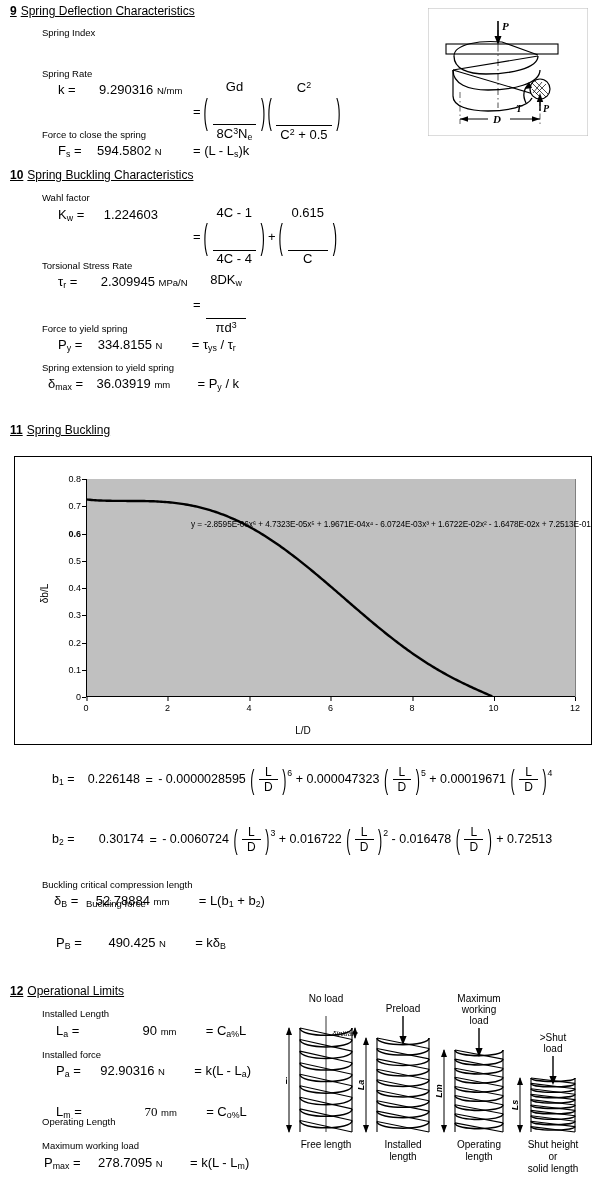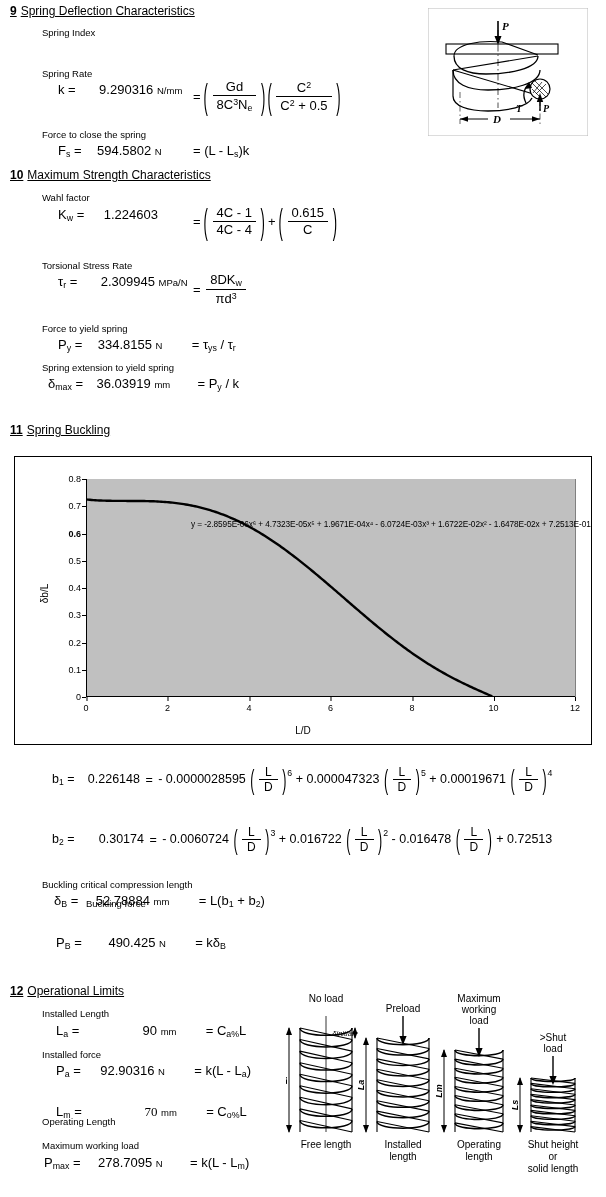--- a/index.html
+++ b/index.html
@@ -48,21 +48,21 @@
 
   
   .formula { position: absolute; white-space: nowrap; font-size: 13px; }
   .frac {
     display: inline-block;
     vertical-align: middle;
     text-align: center;
     line-height: 1.15;
   }
   .frac .num-part { display: block; padding: 0 4px; }
-  .frac .den-part { display: block; padding: 1px 4px 0 4px; border-top: 1.2px solid #000; }
+  .frac .den-part { display: block; padding: 1px 4px 0 4px; border-top: 1.2px solid #000; margin-top: 29px; }
   .paren {
     display: inline-block;
     vertical-align: middle;
     font-size: 1.0em;
     transform: scaleY(2.7);
     transform-origin: center;
     margin: 0 1px;
     font-weight: 300;
   }
   .paren-sm {
@@ -258,21 +258,21 @@
     <line x1="32" y1="84" x2="32" y2="116" stroke="#000" stroke-width="0.6" stroke-dasharray="6,3,1.5,3"></line>
     <line x1="112" y1="92" x2="112" y2="116" stroke="#000" stroke-width="0.6" stroke-dasharray="6,3,1.5,3"></line>
     <line x1="32" y1="111" x2="112" y2="111" stroke="#000" stroke-width="1"></line>
     <polygon points="32,111 40,108.2 40,113.8" fill="#000"></polygon>
     <polygon points="112,111 104,108.2 104,113.8" fill="#000"></polygon>
     <rect x="60" y="104" width="22" height="14" fill="#ffffff"></rect>
     <text x="65" y="115" font-family="Liberation Serif, serif" font-size="11" font-style="italic" font-weight="bold">D</text>
   </svg>
 
   <div class="sec-head" style="left:10px; top:168px;">
-    <span class="num">10</span><span class="ttl">Maximum Strength Characteristics</span>
+    <span class="num">10</span><span class="ttl">Spring Buckling Characteristics</span>
   </div>
 
   <div class="cap" style="left:42px; top:192px;">Wahl factor</div>
   <div class="varline" style="left:58px; top:207px;">
     <span class="sym">K<sub>w</sub>&nbsp;=</span>
     <span class="val" style="width:70px;">1.224603</span>
   </div>
   <div class="formula" style="left:191px; top:206px;">
     <span class="op">=</span><span class="paren">(</span>
     <span class="frac">

